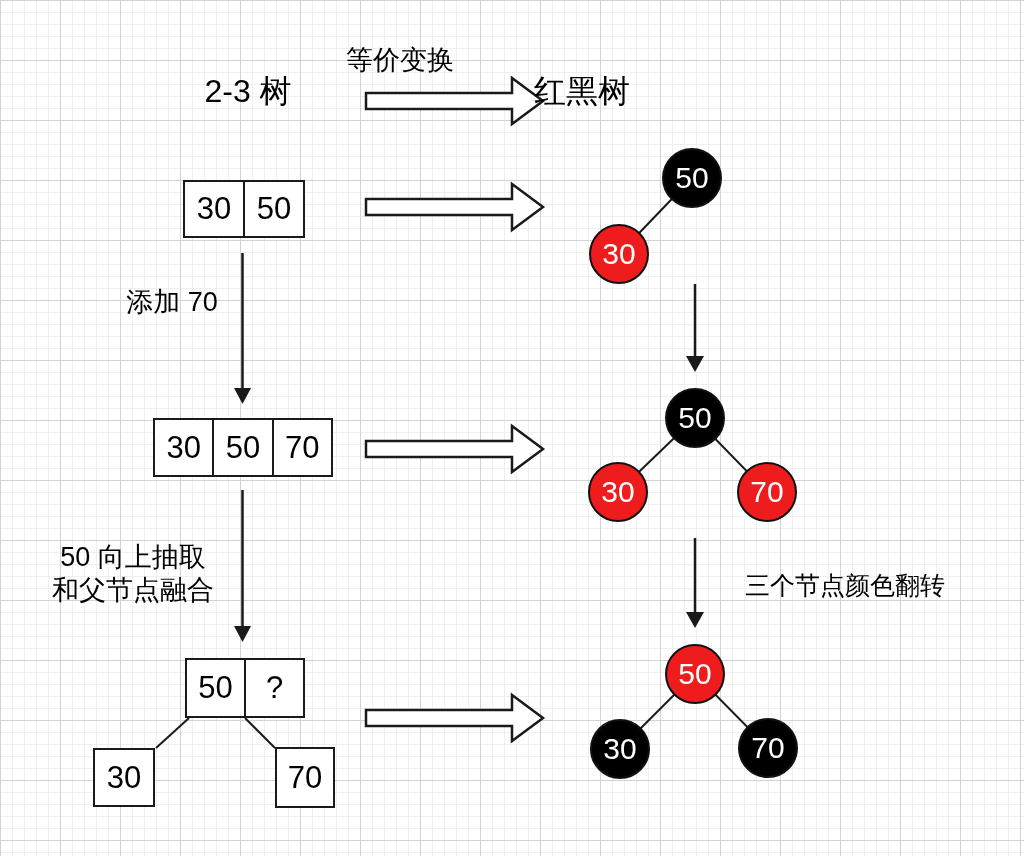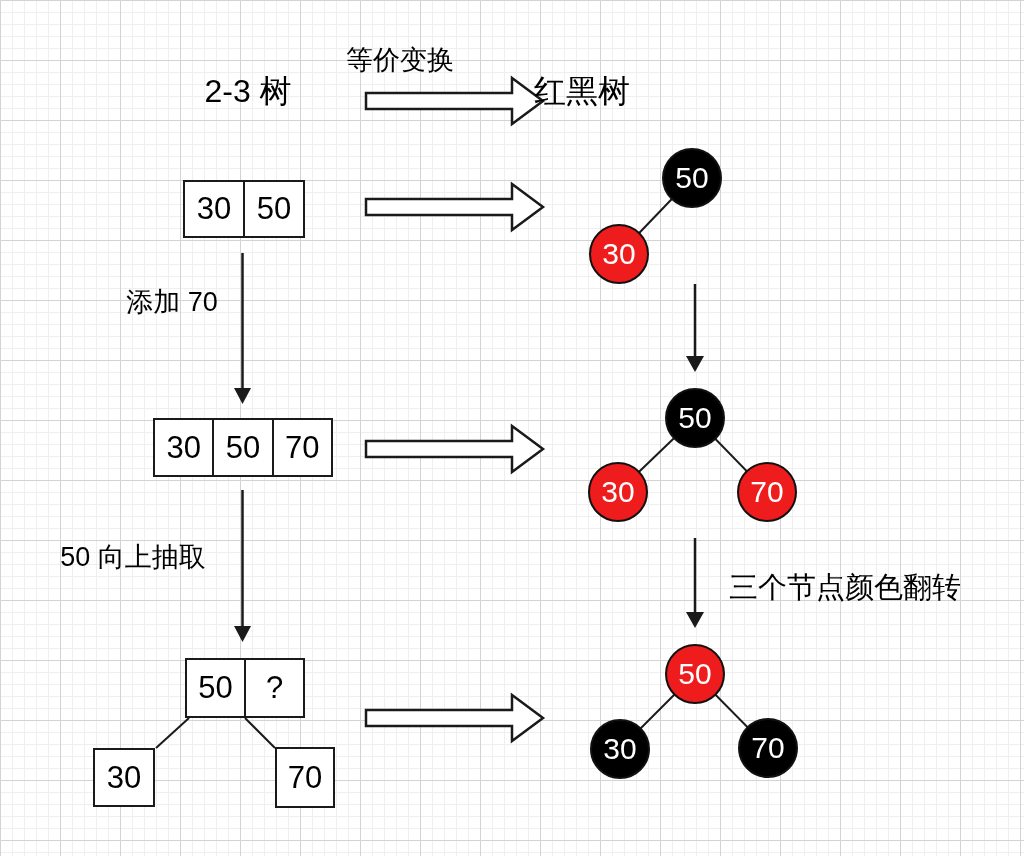--- a/index.html
+++ b/index.html
@@ -117,20 +117,21 @@
   </div>
 
   <div class="abs node-box" style="left:153px;top:418px;width:180px;height:59px;">
     <div class="cell">30</div>
     <div class="cell">50</div>
     <div class="cell">70</div>
   </div>
 
   <div class="abs small-label" style="left:20px;top:541px;width:210px;margin-left:8px;">
     <div>50 向上抽取</div>
+    <div>和父节点融合</div>
   </div>
 
   <div class="abs node-box" style="left:185px;top:658px;width:120px;height:60px;">
     <div class="cell">50</div>
     <div class="cell">?</div>
   </div>
   <div class="abs node-box" style="left:93px;top:748px;width:62px;height:59px;">
     <div class="cell">30</div>
   </div>
   <div class="abs node-box" style="left:275px;top:747px;width:60px;height:61px;">
@@ -147,21 +148,21 @@
   <div class="rb-node" style="left: 665px; top: 388px; background-color: rgb(0, 0, 0);">
     <span>50</span>
   </div>
   <div class="rb-node" style="left: 588px; top: 462px; background-color: rgb(238, 28, 28);">
     <span>30</span>
   </div>
   <div class="rb-node" style="left: 737px; top: 462px; background-color: rgb(238, 28, 28);">
     <span>70</span>
   </div>
 
-  <div class="abs small-label" style="left:715px;top:570px;width:260px;font-size:29px;">三个节点颜色翻转</div>
+  <div class="abs small-label" style="left:715px;top:570px;width:260px;font-size:25px;">三个节点颜色翻转</div>
 
   <div class="rb-node" style="left: 665px; top: 644px; background-color: rgb(238, 28, 28);">
     <span>50</span>
   </div>
   <div class="rb-node" style="left: 590px; top: 719px; background-color: rgb(0, 0, 0);">
     <span>30</span>
   </div>
   <div class="rb-node" style="left: 738px; top: 718px; background-color: rgb(0, 0, 0);">
     <span>70</span>
   </div>

